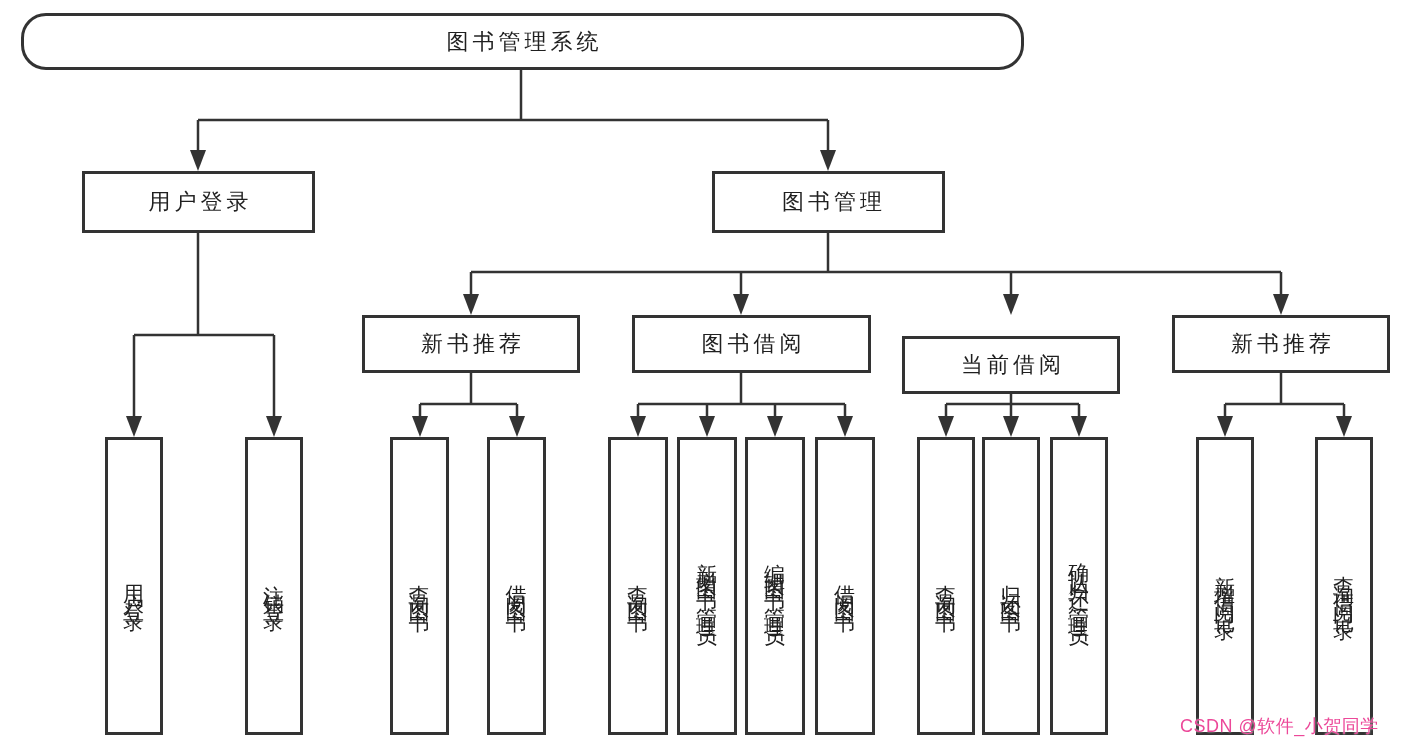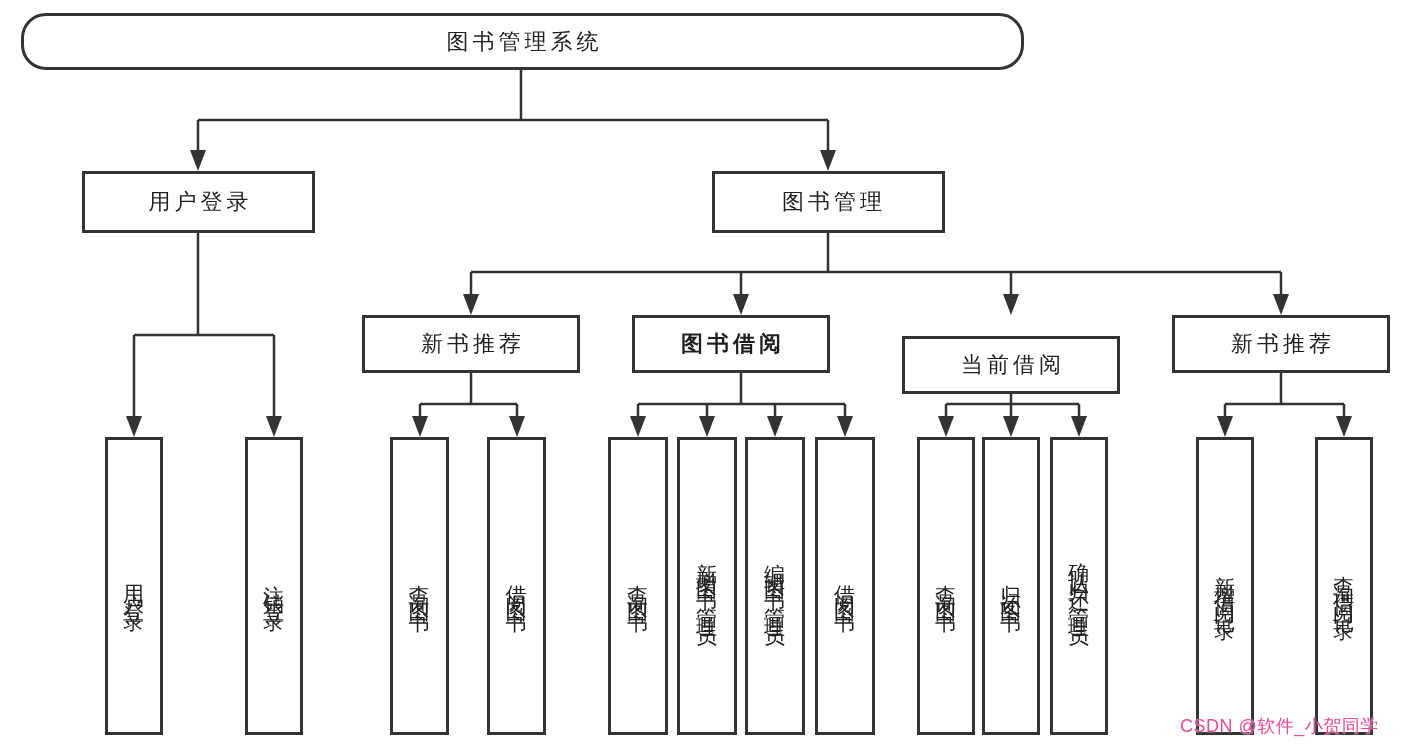--- a/index.html
+++ b/index.html
@@ -133,21 +133,21 @@
   <div class="node h-label" style="left:82px; top:171px; width:233px; height:62px;">
     <span>用户登录</span>
   </div>
   <div class="node h-label" style="left:712px; top:171px; width:233px; height:62px;padding-left:7px;">
     <span>图书管理</span>
   </div>
 
   <div class="node h-label" style="left:362px; top:315px; width:218px; height:58px;">
     <span>新书推荐</span>
   </div>
-  <div class="node h-label" style="left:632px; top:315px; width:198px; height:58px;font-weight:bold;">
+  <div class="node h-label" style="left:632px; top:315px; width:239px; height:58px;">
     <span>图书借阅</span>
   </div>
   <div class="node h-label" style="left:902px; top:315px; width:218px; height:58px;margin-top:21px;">
     <span>当前借阅</span>
   </div>
   <div class="node h-label" style="left:1172px; top:315px; width:218px; height:58px;">
     <span>新书推荐</span>
   </div>
 
   <div class="node leaf" style="left:105px; width:58px;">

